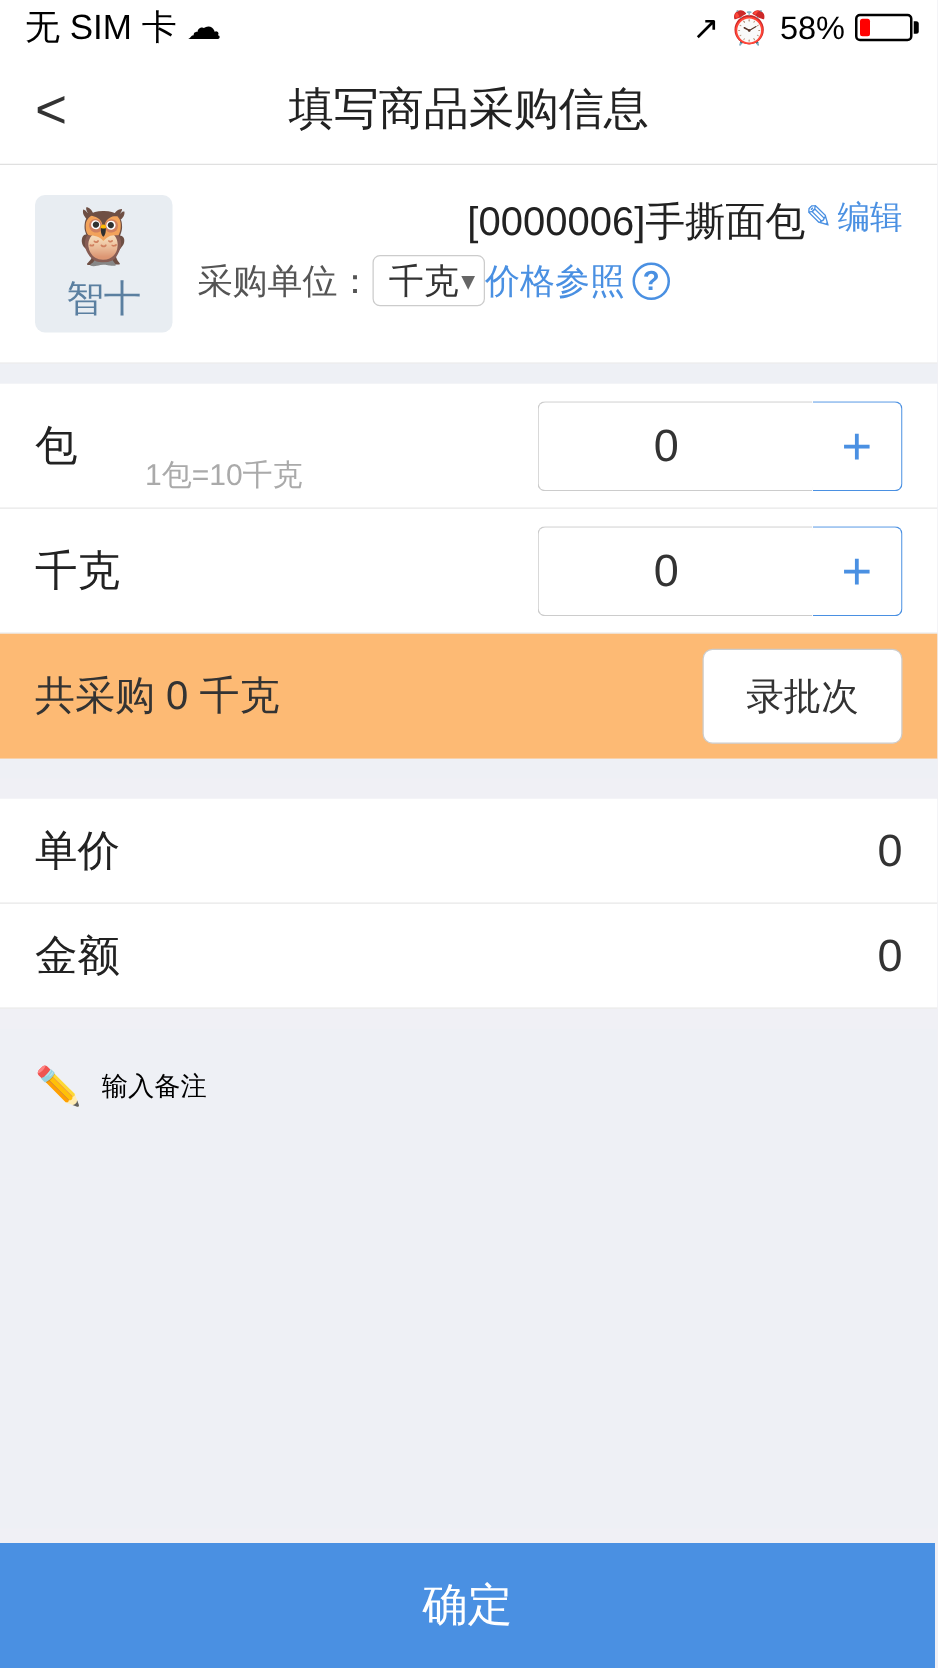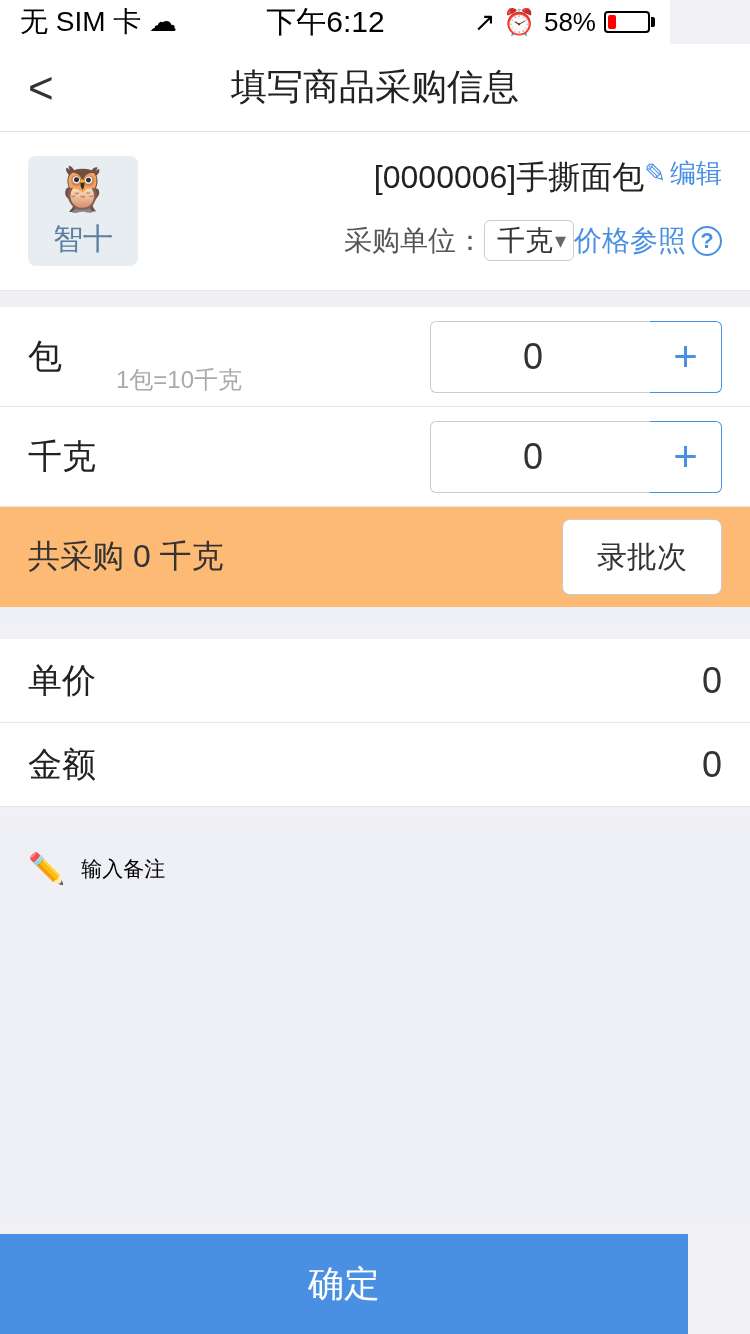--- a/index.html
+++ b/index.html
@@ -7,21 +7,21 @@
     body {
       font-family: -apple-system, "PingFang SC", "Helvetica Neue", Arial, sans-serif;
       width: 750px;
       min-height: 1334px;
       background: #f0f0f5;
       font-size: 32px;
     }
 
     
     .status-bar {
-      width: 670px;
+      width: 750px;
       height: 44px;
       background: #fff;
       display: flex;
       align-items: center;
       justify-content: space-between;
       padding: 0 20px;
       font-size: 28px;
       color: #000;
     }
     .status-left { display: flex; align-items: center; gap: 10px; }
@@ -107,24 +107,24 @@
     }
     .edit-link {
       font-size: 26px;
       color: #4a90e2;
       display: flex;
       align-items: center;
       gap: 4px;
       cursor: pointer;
     }
     .product-unit-row {
-      margin-top: 20px;
-      display: flex;
-      align-items: center;
-      justify-content: flex-end;
+      margin-top: 4px;
+      display: flex;
+      align-items: center;
+      justify-content: flex-start;
     }
     .unit-label {
       font-size: 28px;
       color: #555;
     }
     .unit-select {
       border: 1px solid #ccc;
       border-radius: 6px;
       padding: 4px 20px 4px 12px;
       font-size: 28px;
@@ -299,41 +299,40 @@
     .content-spacer {
       height: 280px;
       background: #eef0f5;
     }
 
     
     .confirm-btn {
       position: fixed;
       bottom: 0;
       left: 0;
-      width: 688px;
+      width: 748px;
       height: 100px;
       background: #4a90e2;
       display: flex;
       align-items: center;
       justify-content: center;
       font-size: 36px;
       color: #fff;
       font-weight: 500;
       cursor: pointer;
       z-index: 100;
     }
   </style>
 </head>
 <body>
 
 <div class="status-bar">
   <div class="status-left">
     <span>无 SIM 卡 ☁</span>
   </div>
-  <div class="status-center">下午6:12</div>
   <div class="status-right">
     <span>↗</span>
     <span>⏰</span>
     <span>58%</span>
     <div class="battery-icon">
       <div class="battery-fill"></div>
     </div>
   </div>
 </div>
 

